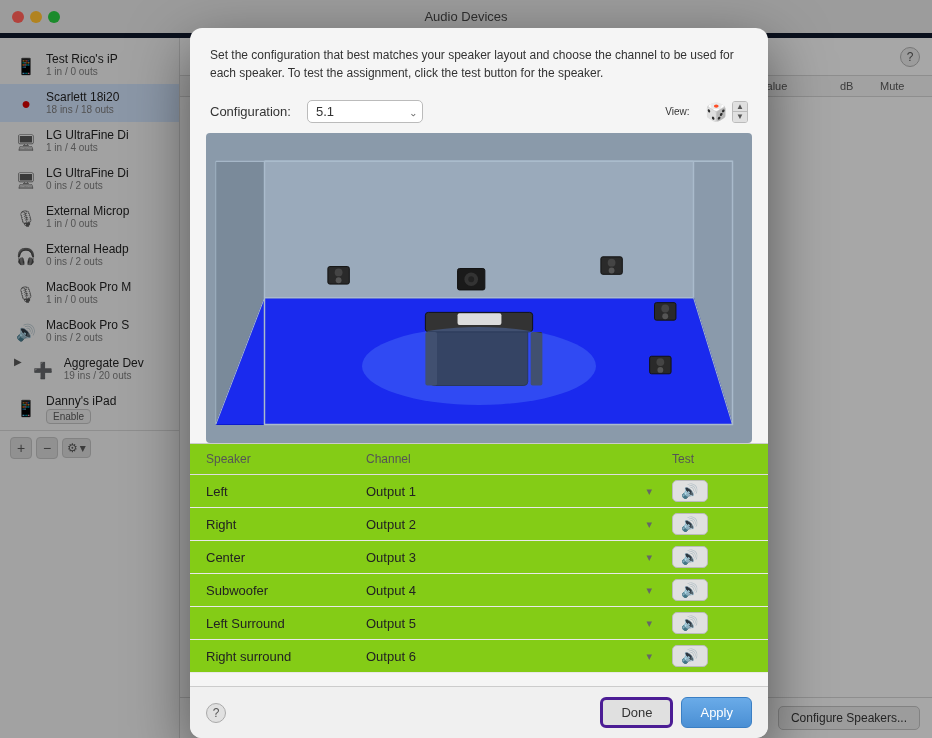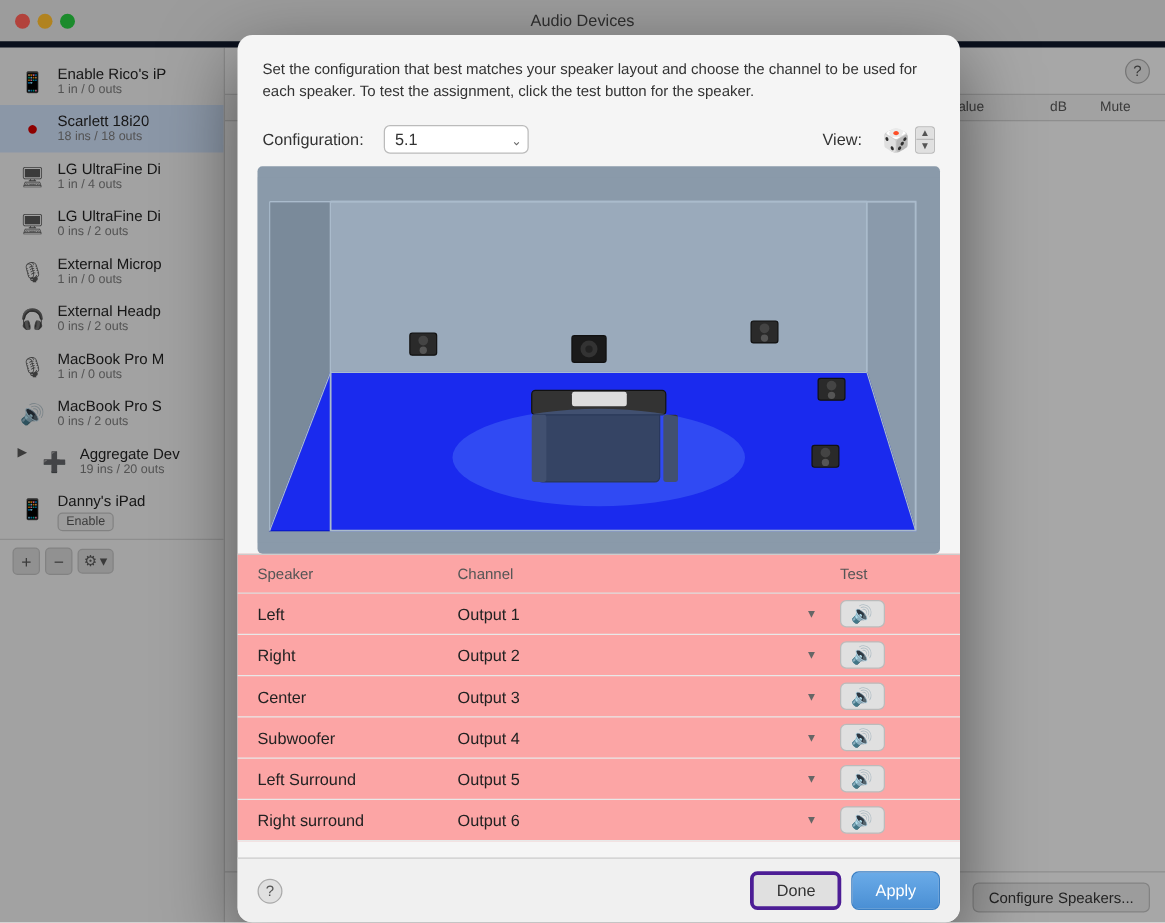--- a/index.html
+++ b/index.html
@@ -262,21 +262,21 @@
       right: 6px;
       top: 50%;
       transform: translateY(-50%) rotate(180deg);
       font-size: 10px;
       color: #666;
       pointer-events: none;
     }
 
     .view-label {
       margin-left: auto;
-      font-size: 13px;
+      font-size: 10px;
       color: #333;
       font-weight: 500;
     }
 
     .view-controls {
       display: flex;
       align-items: center;
       gap: 4px;
     }
 
@@ -322,21 +322,21 @@
       max-height: 310px;
     }
 
     .room-3d {
       width: 100%;
       height: 100%;
     }
 
     
     .speaker-table {
-      background: #fca5a5;
+      background: #84cc16;
     }
 
     .speaker-table-header {
       display: grid;
       grid-template-columns: 160px 1fr 80px;
       padding: 8px 16px;
       border-top: 1px solid #ccc;
       border-bottom: 1px solid #ddd;
     }
 
@@ -521,21 +521,21 @@
     <span class="titlebar-title">Audio Devices</span>
   </div>
 
   <div class="main-content">
 
     <div class="sidebar">
 
       <div class="sidebar-item">
         <div class="sidebar-icon">📱</div>
         <div class="sidebar-text">
-          <span class="sidebar-name">Enable Rico's iP</span>
+          <span class="sidebar-name">Test Rico's iP</span>
           <span class="sidebar-sub">1 in / 0 outs</span>
         </div>
       </div>
 
       <div class="sidebar-item selected">
         <div class="sidebar-icon" style="color:#c00;">●</div>
         <div class="sidebar-text">
           <span class="sidebar-name">Scarlett 18i20</span>
           <span class="sidebar-sub">18 ins / 18 outs</span>
         </div>

